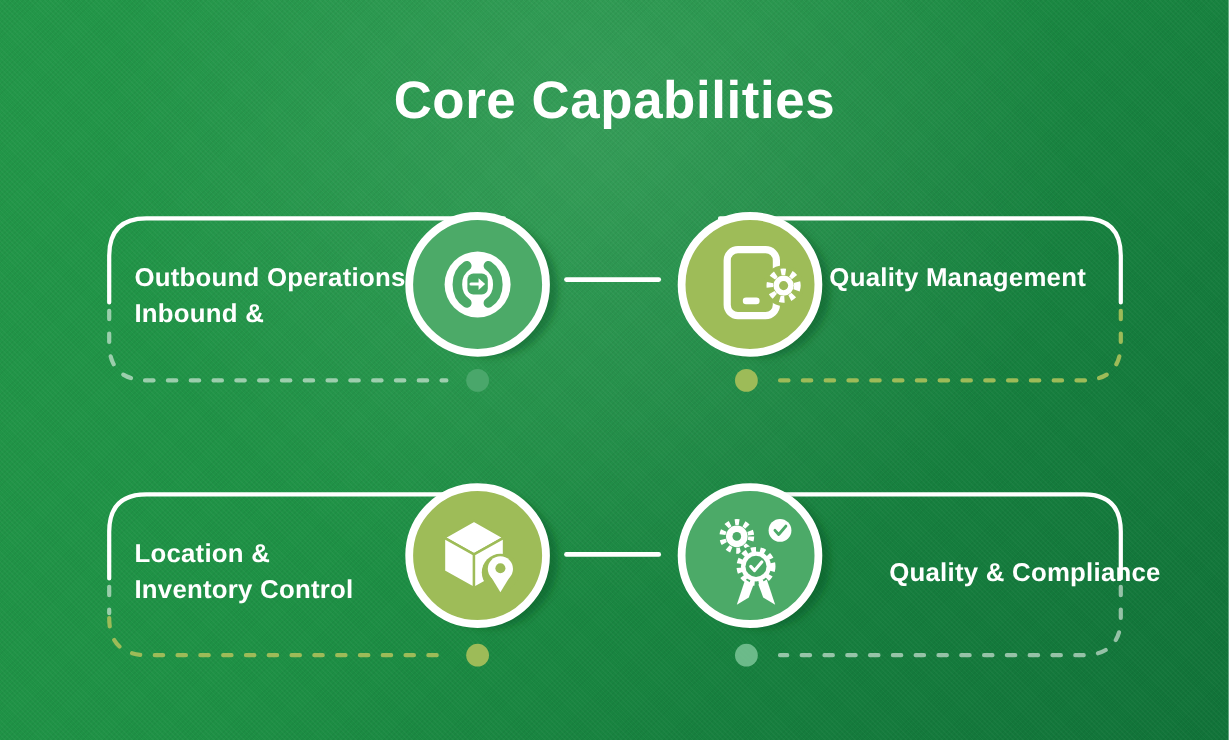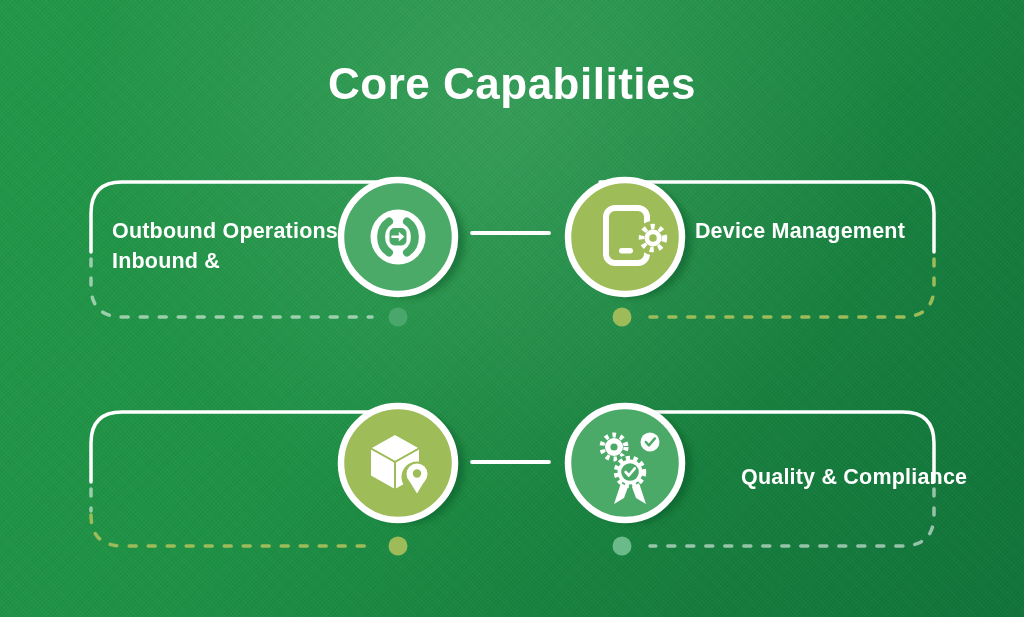--- a/index.html
+++ b/index.html
@@ -156,21 +156,25 @@
       </g>
     </g>
   </svg>
 
   <div class="label label-1">
     <span>Outbound Operations</span>
     <span>Inbound &amp;</span>
   </div>
 
   <div class="label label-2">
-    <span>Device Management</span>
+    <span>Quality Management</span>
   </div>
 
+  <div class="label label-3">
+    <span>Location &amp;</span>
+    <span>Inventory Control</span>
+  </div>
 
   <div class="label label-4">
     <span>Quality &amp; Compliance</span>
   </div>
 
 </div>
 
 </body></html>

